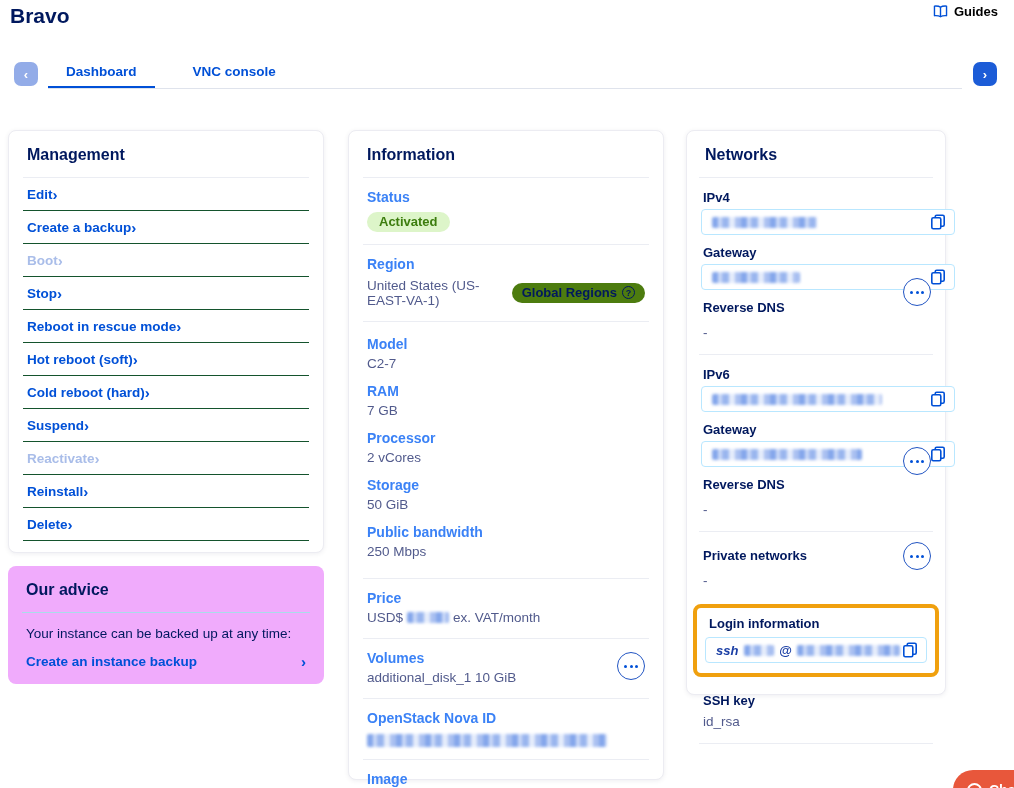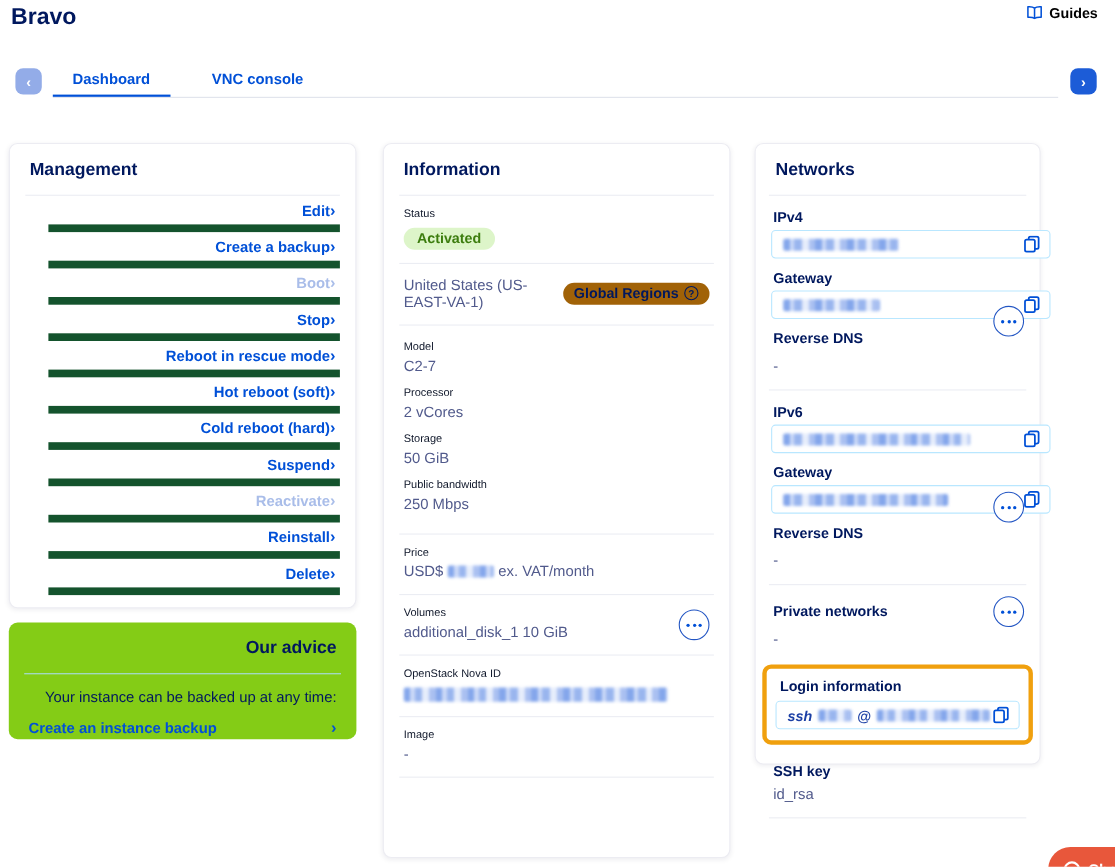--- a/index.html
+++ b/index.html
@@ -24,48 +24,48 @@
   .tab.active { border-bottom:2px solid #0050d7; }
 
   
   .card { position:absolute; background:#fff; border:1px solid #ececf2; border-radius:8px;
     box-shadow:0 1px 5px rgba(10,20,60,.07); }
   .card-title { font-size:16px; font-weight:700; color:#00185e; padding:15px 4px 13px;
     border-bottom:1px solid #ebedf3; }
 
   
   #card-management { left:8px; top:130px; width:316px; height:423px; padding:0 14px; }
-  .mrow { display:flex; align-items:center; justify-content:flex-end; height:33px;
-    border-bottom:7px solid #14532d; padding:0 4px; cursor:pointer; text-decoration:none;margin-left:21px; }
+  .mrow { display:flex; align-items:center; justify-content:flex-start; height:33px;
+    border-bottom:1px solid #14532d; padding:0 4px; cursor:pointer; text-decoration:none; }
   .mrow .mlabel { font-size:13.5px; font-weight:700; color:#0050d7; }
   .mrow .chev { font-size:15px; font-weight:700; color:#0050d7; }
   .mrow.disabled { cursor:default; }
   .mrow.disabled .mlabel, .mrow.disabled .chev { color:#a9bde9; }
 
   
-  #card-advice { left:8px; top:566px; width:316px; height:106px; background:#84cc16;
-    border:none; box-shadow:none; border-radius:8px; padding:0 14px;text-align:right; }
+  #card-advice { left:8px; top:566px; width:316px; height:118px; background:#f0abfc;
+    border:none; box-shadow:none; border-radius:8px; padding:0 14px; }
   #card-advice .card-title { border-bottom:1px solid #a9dcea; }
   .advice-text { font-size:13.5px; font-weight:400; color:#00185e; padding:13px 4px 0; }
   .advice-link { display:flex; align-items:center; justify-content:space-between; padding:12px 4px 0;
     cursor:pointer; text-decoration:none; }
   .advice-link .alabel { font-size:13.5px; font-weight:700; color:#0050d7; }
   .advice-link .chev { font-size:15px; font-weight:700; color:#0050d7; }
 
   
   #card-information { left:348px; top:130px; width:316px; height:650px; padding:0 14px; }
   .isec { border-bottom:1px solid #ebedf3; padding:9px 4px 12px; position:relative; }
   .isec.last { border-bottom:1px solid #ebedf3; }
-  .flabel { font-size:10px; font-weight:400; color:#0f172a; padding:2px 0 3px; }
+  .flabel { font-size:14px; font-weight:700; color:#3b82f6; padding:2px 0 3px; }
   .fvalue { font-size:13.5px; color:#515a8c; padding:1px 0; }
   .spec-pair { padding:3px 0 6px; }
   .badge-green { display:inline-block; margin-top:4px; background:#ddf5c9; color:#3c7d0e;
     font-size:13px; font-weight:700; padding:2px 12px 3px; border-radius:11px; }
   .region-row { display:flex; align-items:center; gap:10px; padding-top:2px; flex-wrap:nowrap; }
-  .badge-cyan { display:inline-flex; align-items:center; gap:5px; background:#a16207; color:#00185e;
+  .badge-cyan { display:inline-flex; align-items:center; gap:5px; background:#4d7c0f; color:#00185e;
     font-size:13px; font-weight:700; padding:2px 10px 3px; border-radius:11px; white-space:nowrap; }
   .q-icon { width:13px; height:13px; border:1.3px solid #00185e; border-radius:50%;
     font-size:9px; font-weight:700; color:#00185e; display:inline-flex; align-items:center; justify-content:center; }
   .price-row { display:flex; align-items:center; gap:4px; }
 
   
   .redact { display:inline-block; height:11px; border-radius:2px; vertical-align:middle;
     background:repeating-linear-gradient(90deg,#6f97e8 0 6px,#c3d3f6 6px 10px,#88a9ec 10px 17px,#e2eafb 17px 23px,#9cb6ef 23px 29px);
     filter:blur(1.6px); opacity:.85; }
 
@@ -184,33 +184,38 @@
 
   <section class="card" id="card-information">
     <div class="card-title">Information</div>
 
     <div class="isec">
       <div class="flabel">Status</div>
       <span class="badge-green">Activated</span>
     </div>
 
     <div class="isec">
+      <div class="flabel">Region</div>
       <div class="region-row">
         <span class="fvalue">United States (US-EAST-VA-1)</span>
         <span class="badge-cyan">
           <span>Global Regions</span>
           <span class="q-icon">?</span>
         </span>
       </div>
     </div>
 
     <div class="isec">
       <div class="spec-pair">
           <div class="flabel">Model</div>
           <div class="fvalue">C2-7</div>
+        </div>
+      <div class="spec-pair">
+          <div class="flabel">RAM</div>
+          <div class="fvalue">7 GB</div>
         </div>
       <div class="spec-pair">
           <div class="flabel">Processor</div>
           <div class="fvalue">2 vCores</div>
         </div>
       <div class="spec-pair">
           <div class="flabel">Storage</div>
           <div class="fvalue">50 GiB</div>
         </div>
       <div class="spec-pair">

